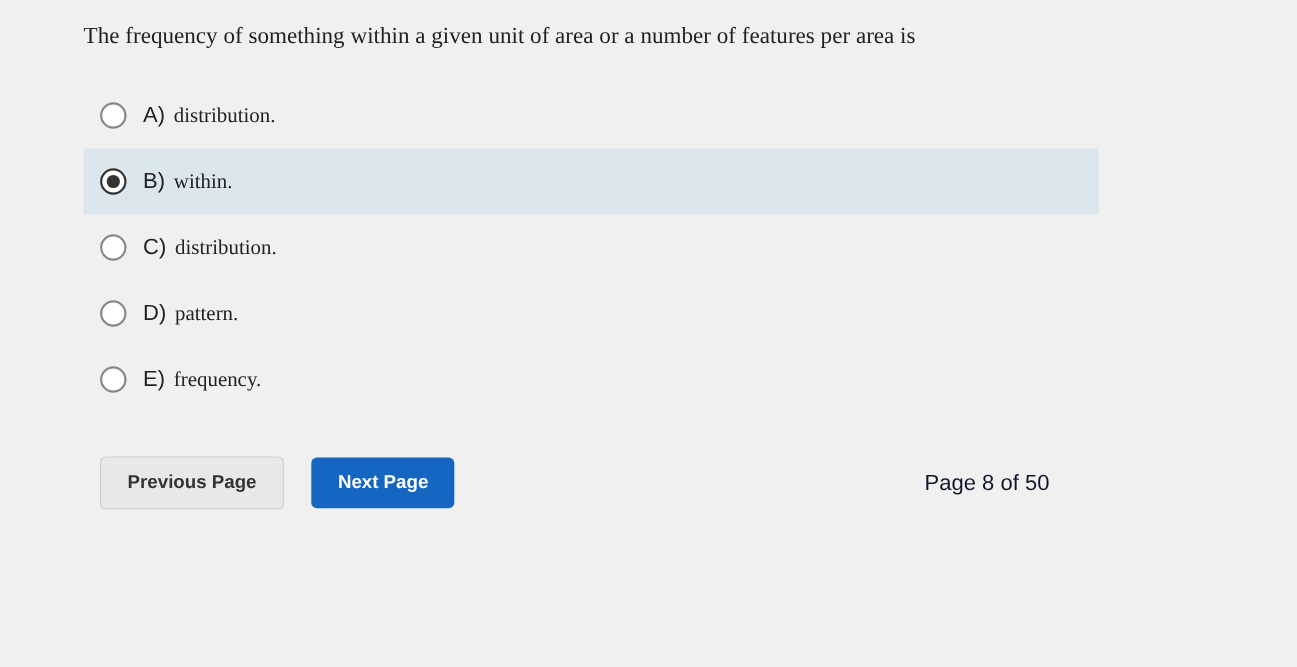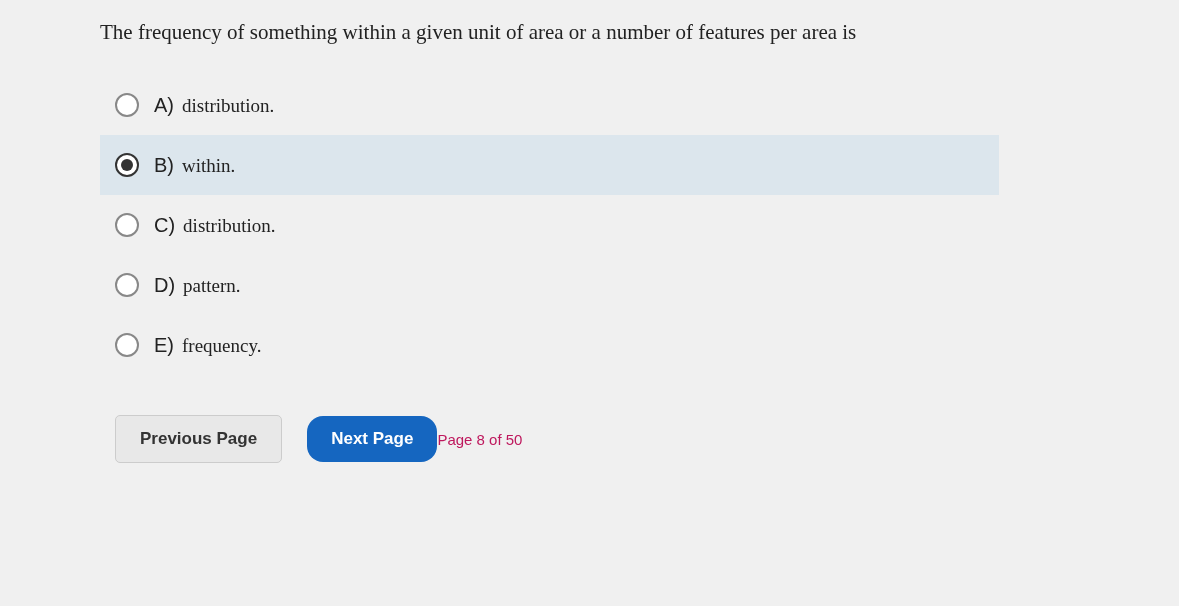--- a/index.html
+++ b/index.html
@@ -8,21 +8,21 @@
       box-sizing: border-box;
     }
     body {
       font-family: Georgia, 'Times New Roman', serif;
       background: #f0f0f0;
       width: 1179px;
       height: 606px;
       padding: 20px 0;
     }
     .question-container {
-      padding: 0 180px 0 100px;
+      padding: 0 180px 0 76px;
     }
     .question-text {
       font-size: 21px;
       color: #222;
       margin-bottom: 30px;
       font-family: Georgia, 'Times New Roman', serif;
     }
     .options {
       display: flex;
       flex-direction: column;
@@ -68,21 +68,21 @@
       font-weight: normal;
       font-family: -apple-system, Helvetica, Arial, sans-serif;
       font-size: 20px;
     }
     .option-text {
       font-family: Georgia, 'Times New Roman', serif;
     }
     .footer {
       display: flex;
       align-items: center;
-      justify-content: flex-start;
+      justify-content: space-between;
       margin-top: 40px;
       padding: 0 15px;
     }
     .footer-left {
       display: flex;
       gap: 25px;
       align-items: center;
     }
     .btn {
       padding: 13px 24px;
@@ -94,25 +94,24 @@
       border: none;
     }
     .btn-prev {
       background: #e8e8e8;
       color: #333;
       border: 1px solid #ccc;
     }
     .btn-next {
       background: #1566c0;
       color: #fff;
-      border-radius: 16px;
     }
     .page-indicator {
-      font-size: 15px;
-      color: #be185d;
+      font-size: 20px;
+      color: #0f172a;
       font-family: -apple-system, Helvetica, Arial, sans-serif;
       margin-right: 30px;
     }
   </style>
 </head>
 <body>
 
 <div class="question-container">
   <div class="question-text">The frequency of something within a given unit of area or a number of features per area is</div>
 

